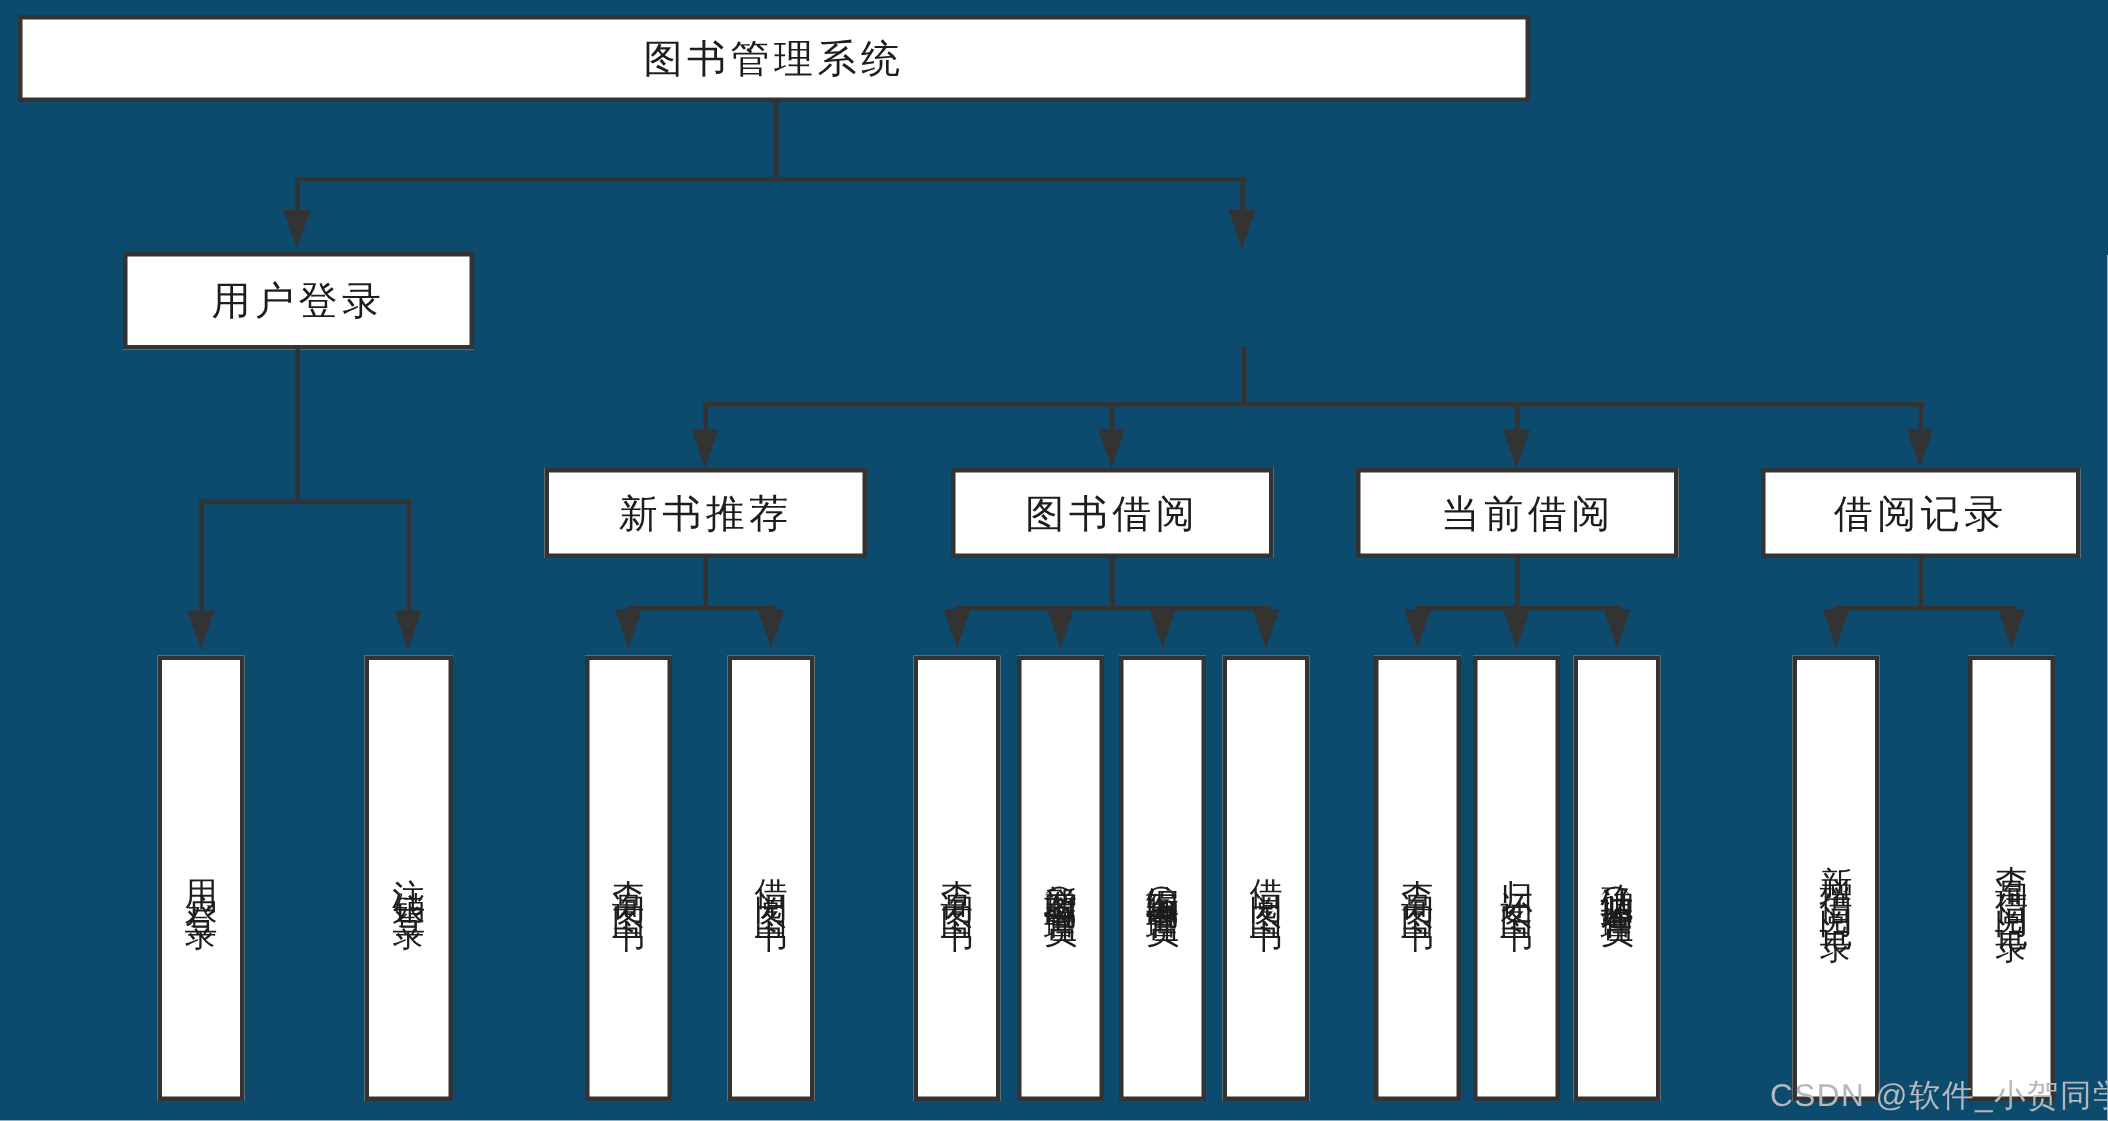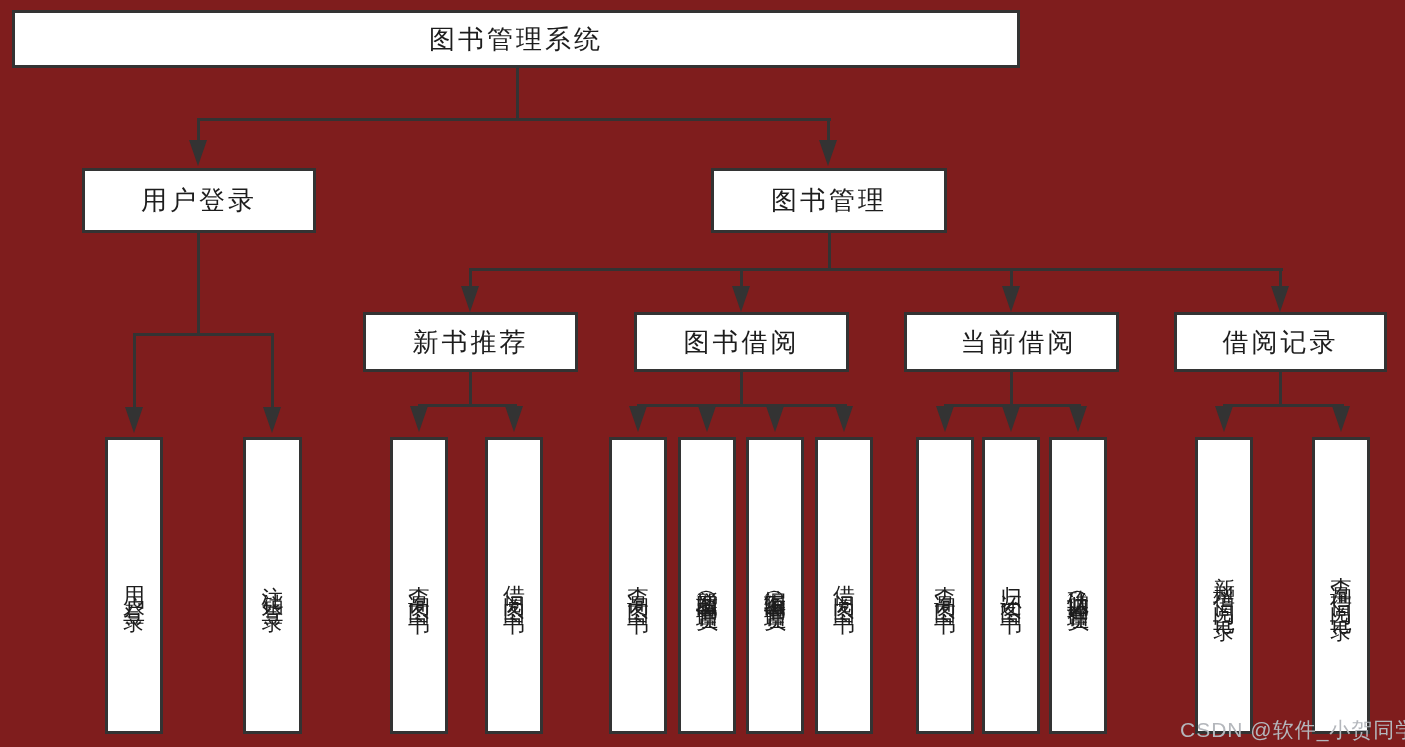--- a/index.html
+++ b/index.html
@@ -1,17 +1,17 @@
 <!DOCTYPE html>
 <html><head>
 <meta charset="utf-8">
 <style>
   html,body { margin:0; padding:0; background:#ffffff; }
   .canvas {
-    position:relative; width:1405px; height:747px; background:#7f1d1d;
+    position:relative; width:1405px; height:747px; background:#0c4a6e;
     font-family:"Liberation Sans", sans-serif; overflow:hidden;
   }
   .box {
     position:absolute; box-sizing:border-box; background:#ffffff;
     border:3px solid #333333; display:flex; align-items:center; justify-content:center;
     color:#1d1d1d; font-size:26px; letter-spacing:3px; white-space:nowrap;
   }
   .leaf {
     position:absolute; box-sizing:border-box; background:#ffffff;
     border:3px solid #333333; display:flex; align-items:center; justify-content:center;
@@ -44,23 +44,20 @@
 
   <div class="vline" style="left:516px; top:66px; width:3px; height:54px;"></div>
   <div class="hline" style="left:197px; top:118px; width:634px; height:3px;"></div>
   <div class="vline" style="left:197px; top:118px; width:3px; height:24px;"></div>
   <div class="arrow" style="left:189px; top:140px;"></div>
   <div class="vline" style="left:827px; top:118px; width:3px; height:24px;"></div>
   <div class="arrow" style="left:819px; top:140px;"></div>
 
   <div class="box" style="left:82px; top:168px; width:234px; height:65px;">
     <span>用户登录</span>
-  </div>
-  <div class="box" style="left:711px; top:168px; width:236px; height:65px;">
-    <span>图书管理</span>
   </div>
 
   <div class="vline" style="left:197px; top:231px; width:3px; height:104px;"></div>
   <div class="hline" style="left:133px; top:333px; width:141px; height:3px;"></div>
   <div class="vline" style="left:133px; top:333px; width:3px; height:76px;"></div>
   <div class="arrow" style="left:125px; top:407px;"></div>
   <div class="vline" style="left:271px; top:333px; width:3px; height:76px;"></div>
   <div class="arrow" style="left:263px; top:407px;"></div>
 
   <div class="vline" style="left:828px; top:231px; width:3px; height:39px;"></div>

